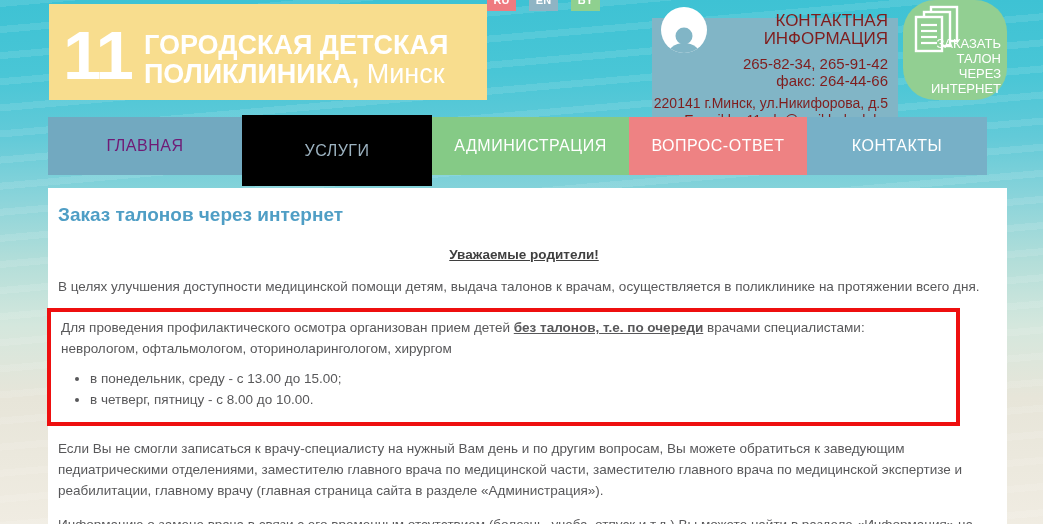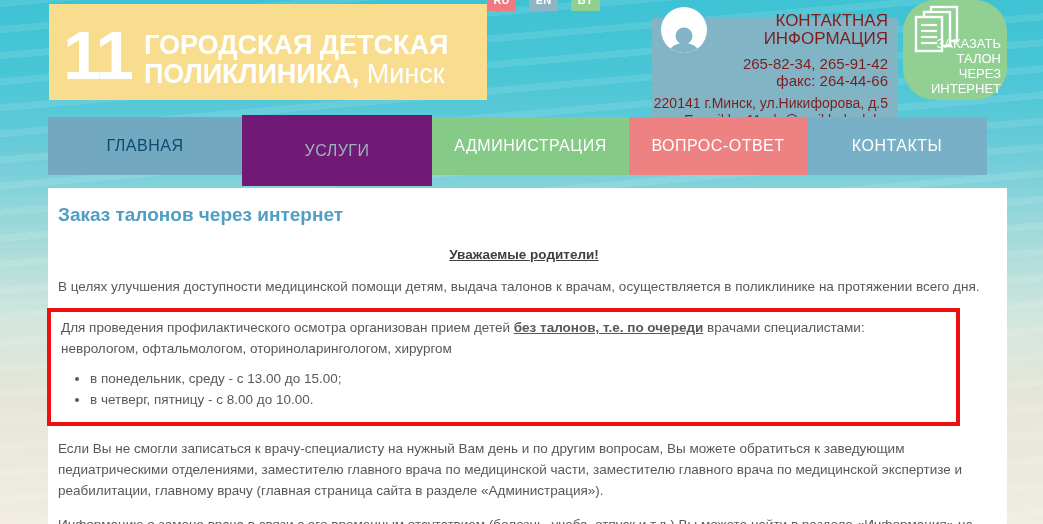--- a/index.html
+++ b/index.html
@@ -122,22 +122,22 @@
     </span>
     <span class="order-text">
       <span>ЗАКАЗАТЬ</span><br>
       <span>ТАЛОН</span><br>
       <span>ЧЕРЕЗ</span><br>
       <span>ИНТЕРНЕТ</span>
     </span>
   </div>
 
   <div class="nav">
-    <div class="nav-tab t0" style="background-color: rgb(114, 169, 192); color: #0c4a6e;">ГЛАВНАЯ</div>
-    <div class="nav-tab t1" style="background-color: #701a75; color: rgb(156, 178, 192);">УСЛУГИ</div>
+    <div class="nav-tab t0" style="background-color: rgb(114, 169, 192); color: #701a75;">ГЛАВНАЯ</div>
+    <div class="nav-tab t1" style="background-color: #000000; color: rgb(156, 178, 192);">УСЛУГИ</div>
     <div class="nav-tab t2" style="background-color: rgb(133, 202, 134); color: rgb(255, 255, 255);">АДМИНИСТРАЦИЯ</div>
     <div class="nav-tab t3" style="background-color: rgb(238, 130, 131); color: rgb(255, 255, 255);">ВОПРОС-ОТВЕТ</div>
     <div class="nav-tab t4" style="background-color: rgb(119, 176, 199); color: rgb(255, 255, 255);">КОНТАКТЫ</div>
   </div>
 
   <div class="main">
     <h1 class="page-title">Заказ талонов через интернет</h1>
     <div class="greeting">Уважаемые родители!</div>
     <div class="p1">В целях улучшения доступности медицинской помощи детям, выдача талонов к врачам, осуществляется  в поликлинике на протяжении всего дня.</div>
 

